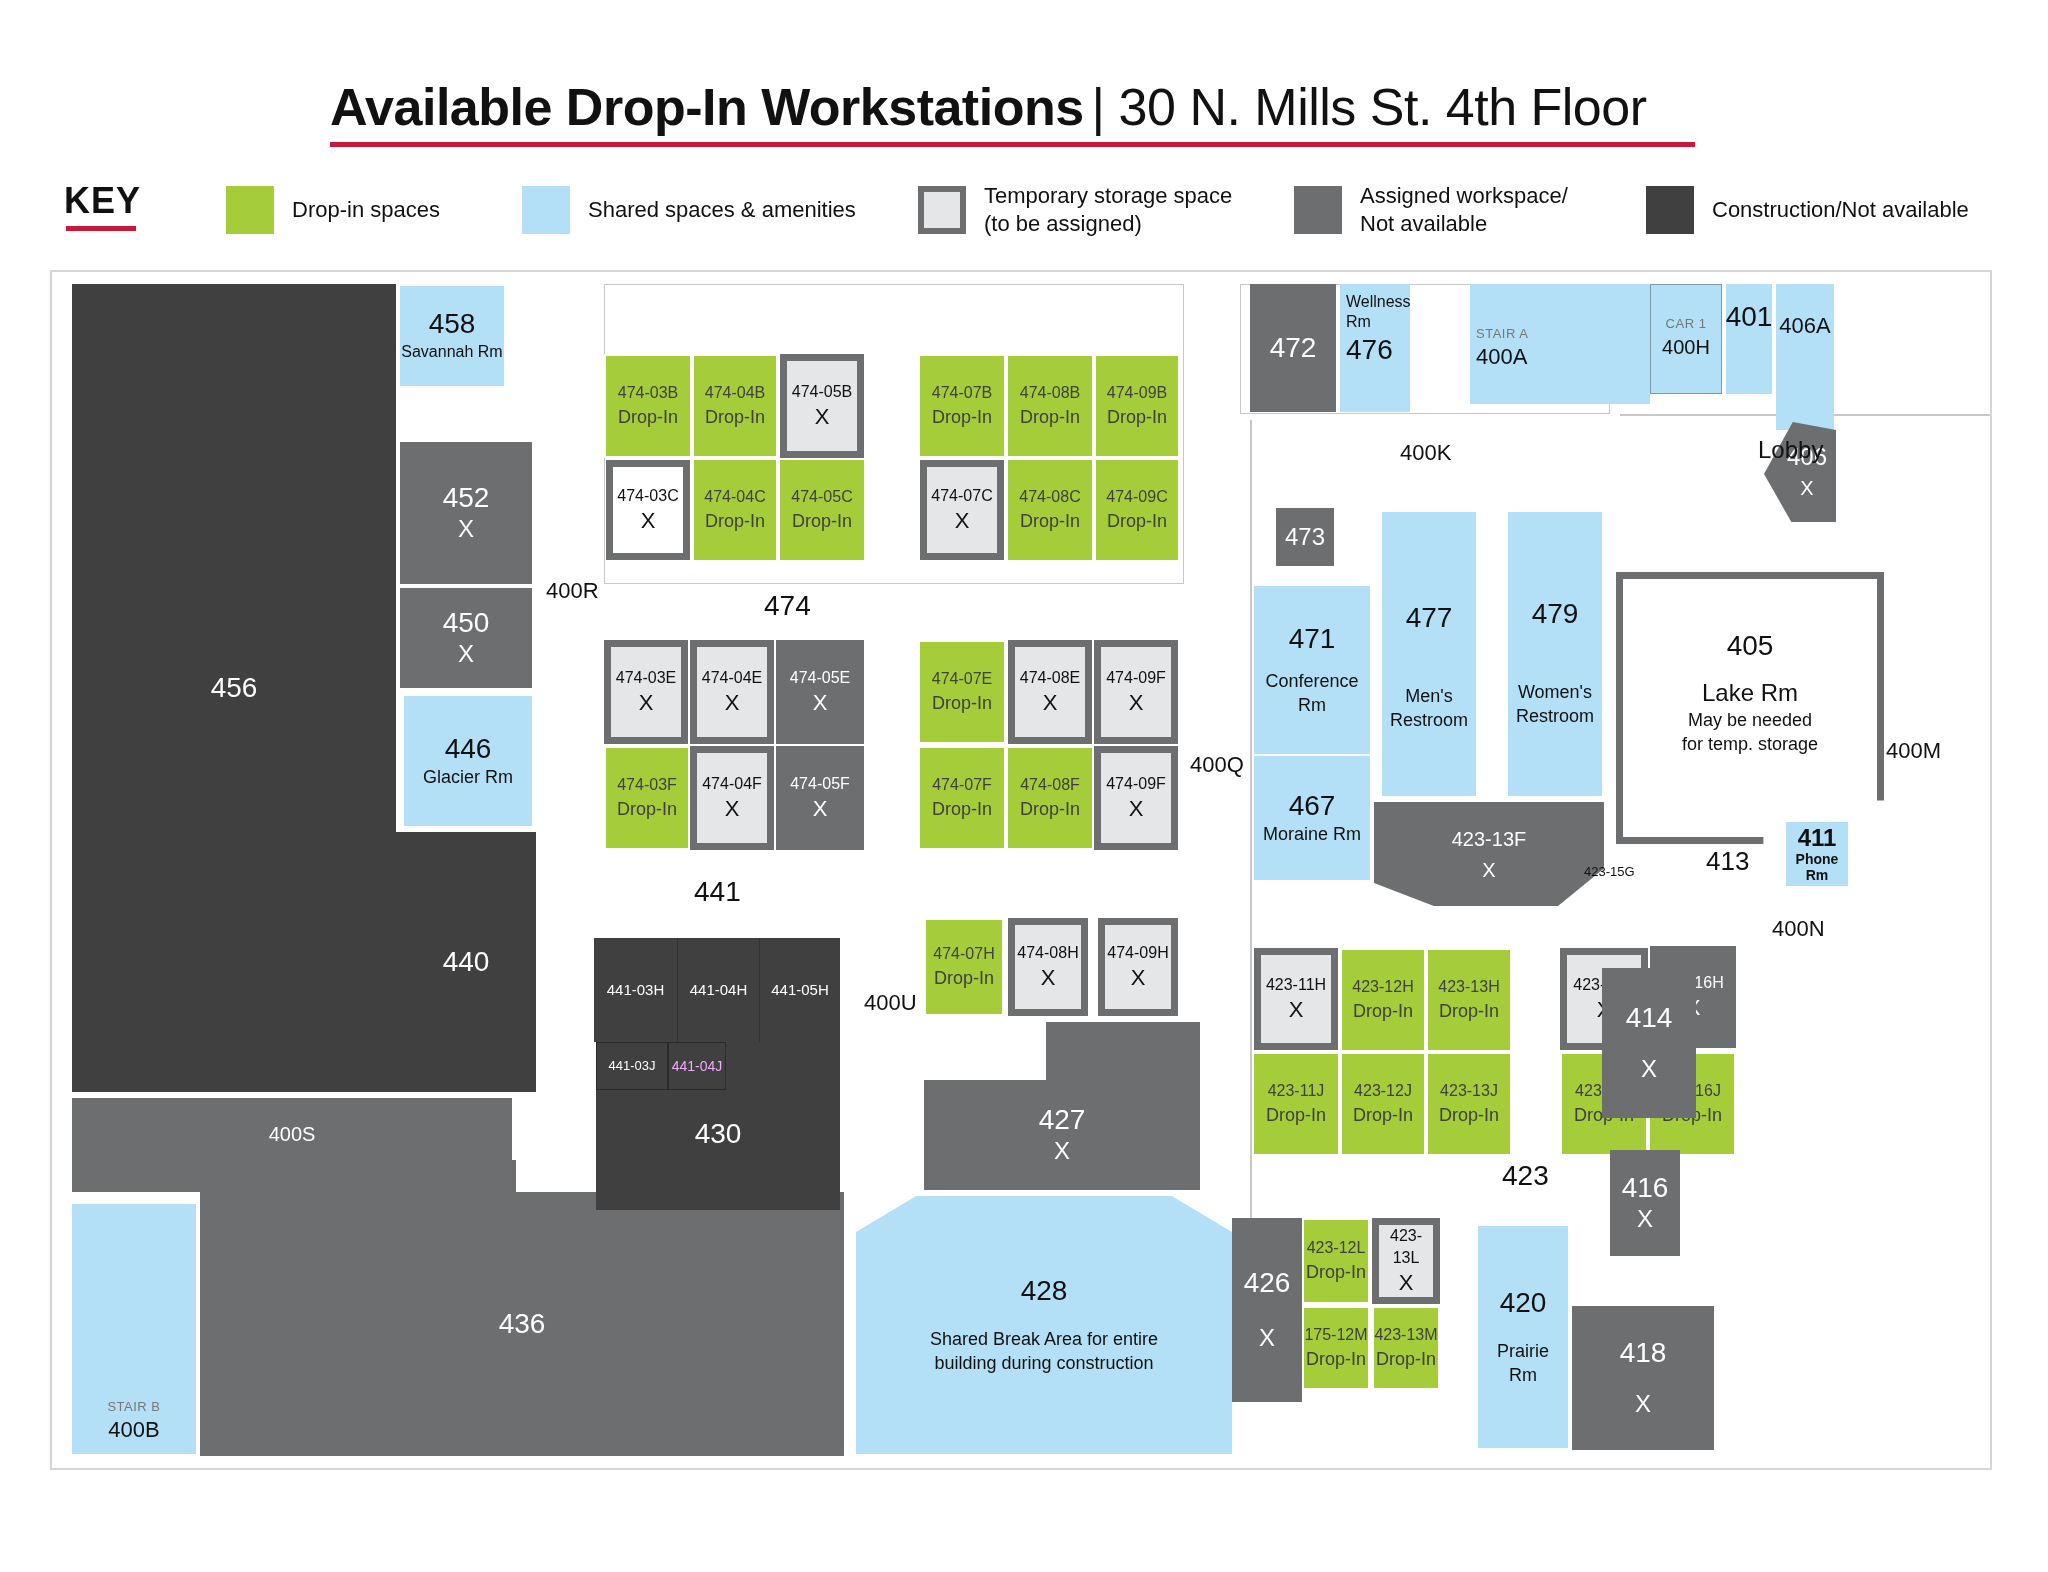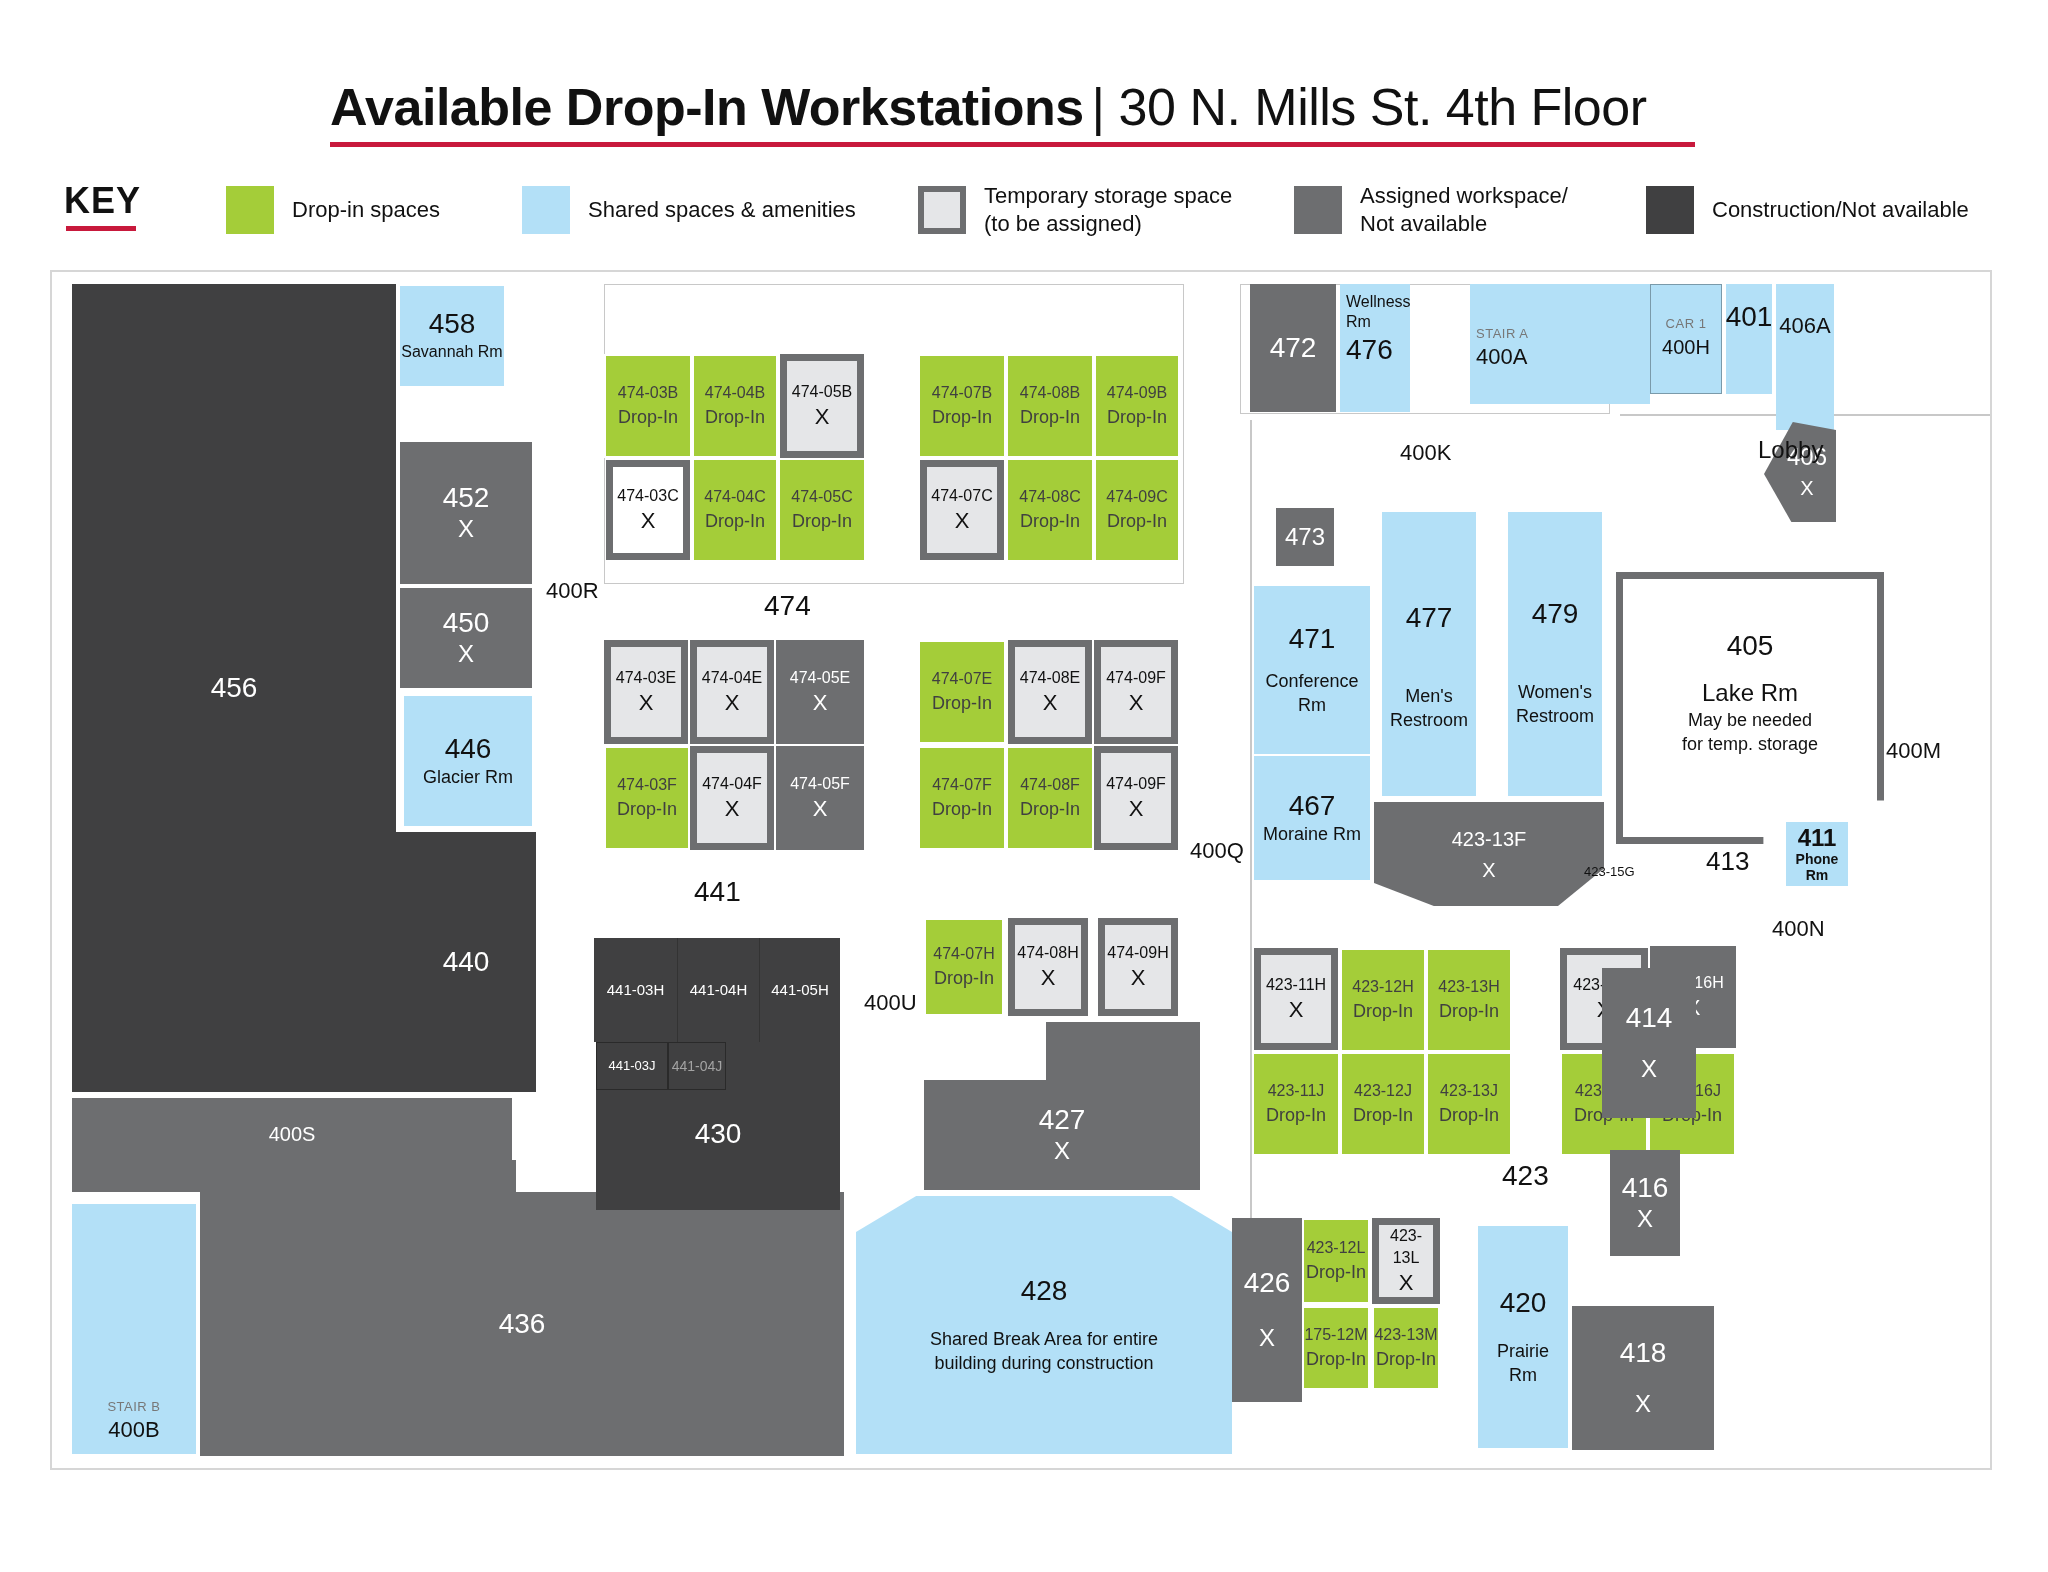--- a/index.html
+++ b/index.html
@@ -130,21 +130,21 @@
 </div>
 <div class="room t-const sm" style="left:678px; top:938px; width:82px; height:104px; border-right:1px solid #333; color:#fff;">
   <div class="num" style="font-size:15px;">441-04H</div>
 </div>
 <div class="room t-const sm" style="left:760px; top:938px; width:80px; height:104px; color:#fff;">
   <div class="num" style="font-size:15px;">441-05H</div>
 </div>
 <div class="room t-const sm" style="left:596px; top:1042px; width:72px; height:48px; border:1px solid #2a2a2a; color:#fff;">
   <div class="num" style="font-size:13px;">441-03J</div>
 </div>
-<div class="room t-const sm" style="left:668px; top:1042px; width:58px; height:48px; border:1px solid #2a2a2a; color:#a3a3a3;">
+<div class="room t-const sm" style="left:668px; top:1042px; width:58px; height:48px; border:1px solid #2a2a2a; color:#f0abfc;">
   <div class="num" style="font-size:14px;">441-04J</div>
 </div>
 
 <div class="room t-assigned" style="left:924px; top:1080px; width:276px; height:110px;">
   <div class="num">427</div>
   <div class="x">X</div>
 </div>
 <div class="room t-assigned" style="left:1046px; top:1022px; width:154px; height:60px;"></div>
 
 <div class="room t-shared" style="left:856px; top:1196px; width:376px; height:258px; clip-path:polygon(0 14%, 16% 0, 84% 0, 100% 14%, 100% 100%, 0 100%);">
@@ -410,18 +410,18 @@
 </div>
 <div class="room t-assigned" style="left:1572px; top:1306px; width:142px; height:144px;">
   <div class="num" style="margin-bottom:20px;">418</div>
   <div class="x">X</div>
 </div>
 
 <div class="label" style="left:546px; top:578px;">400R</div>
 <div class="label big" style="left:764px; top:590px;">474</div>
 <div class="label big" style="left:694px; top:876px;">441</div>
 <div class="label" style="left:864px; top:990px;">400U</div>
-<div class="label" style="left:1190px; top:838px;">400Q</div>
+<div class="label" style="left:1190px; top:752px;">400Q</div>
 <div class="label" style="left:1400px; top:440px;">400K</div>
 <div class="label" style="left:1758px; top:436px; font-size:24px;">Lobby</div>
 <div class="label" style="left:1886px; top:738px;">400M</div>
 <div class="label" style="left:1772px; top:916px;">400N</div>
 <div class="label big" style="left:1502px; top:1160px;">423</div>
 
 </body></html>

